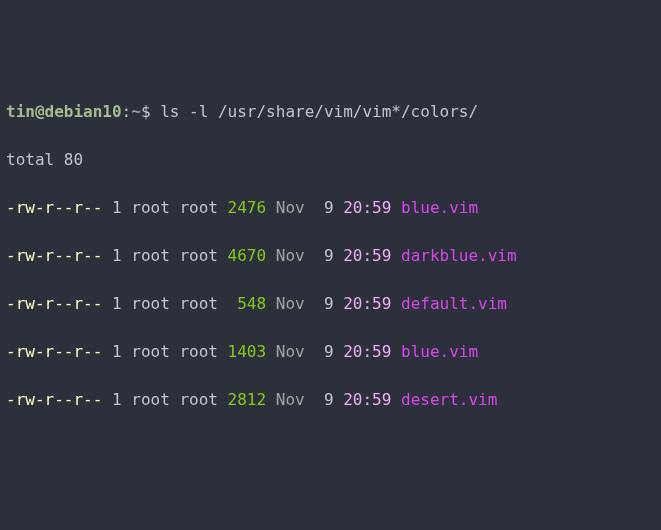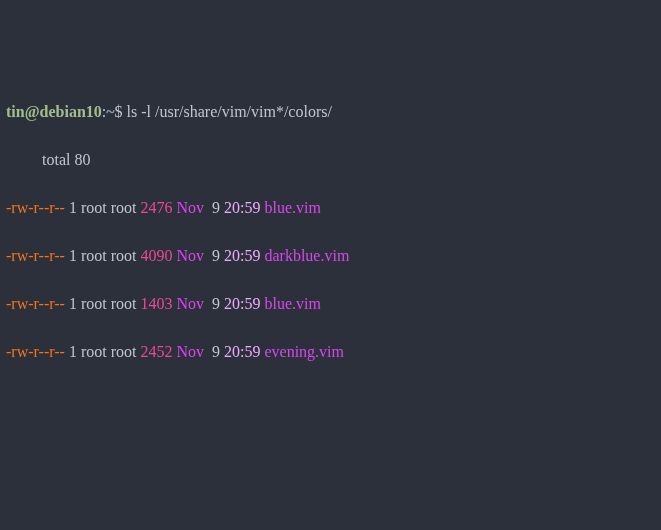--- a/index.html
+++ b/index.html
@@ -38,66 +38,65 @@
       color: #8fa1b3;
       font-weight: bold;
     }
     .prompt-dollar {
       color: #c0c5ce;
     }
     .cmd {
       color: #c0c5ce;
     }
     .perms {
-      color: #f97316;
+      color: #fef9c3;
     }
     .links {
       color: #c0c5ce;
     }
     .owner {
       color: #c0c5ce;
     }
     .group {
       color: #c0c5ce;
     }
     .size {
-      color: #ec4899;
+      color: #84cc16;
     }
     .month {
-      color: #d946ef;
+      color: #a3a3a3;
     }
     .day {
       color: #c0c5ce;
     }
     .time {
       color: #f0abfc;
     }
     .filename {
       color: #d946ef;
     }
     .total {
       color: #c0c5ce;
-      margin-left: 36px;
     }
     .row {
       display: block;
-      font-family: Liberation Serif, serif;
     }
   </style>
 </head>
 <body>
 
 
 
 <div><span class="row"><span class="prompt-user">tin</span><span class="prompt-at">@</span><span class="prompt-host">debian10</span><span class="prompt-colon">:</span><span class="prompt-path">~</span><span class="prompt-dollar">$ </span><span class="cmd">ls -l /usr/share/vim/vim*/colors/</span></span>
 <span class="row total">total 80</span>
 <div id="file-list"><span class="row"><span class="perms">-rw-r--r--</span> <span class="links">1</span> <span class="owner">root</span> <span class="group">root</span> <span class="size">2476</span> <span class="month">Nov</span> <span class="day"> 9</span> <span class="time">20:59</span> <span class="filename">blue.vim</span></span>
-<span class="row"><span class="perms">-rw-r--r--</span> <span class="links">1</span> <span class="owner">root</span> <span class="group">root</span> <span class="size">4090</span> <span class="month">Nov</span> <span class="day"> 9</span> <span class="time">20:59</span> <span class="filename">darkblue.vim</span></span>
+<span class="row"><span class="perms">-rw-r--r--</span> <span class="links">1</span> <span class="owner">root</span> <span class="group">root</span> <span class="size">4670</span> <span class="month">Nov</span> <span class="day"> 9</span> <span class="time">20:59</span> <span class="filename">darkblue.vim</span></span>
+<span class="row"><span class="perms">-rw-r--r--</span> <span class="links">1</span> <span class="owner">root</span> <span class="group">root</span> <span class="size"> 548</span> <span class="month">Nov</span> <span class="day"> 9</span> <span class="time">20:59</span> <span class="filename">default.vim</span></span>
 <span class="row"><span class="perms">-rw-r--r--</span> <span class="links">1</span> <span class="owner">root</span> <span class="group">root</span> <span class="size">1403</span> <span class="month">Nov</span> <span class="day"> 9</span> <span class="time">20:59</span> <span class="filename">blue.vim</span></span>
-<span class="row"><span class="perms">-rw-r--r--</span> <span class="links">1</span> <span class="owner">root</span> <span class="group">root</span> <span class="size">2452</span> <span class="month">Nov</span> <span class="day"> 9</span> <span class="time">20:59</span> <span class="filename">evening.vim</span></span>
+<span class="row"><span class="perms">-rw-r--r--</span> <span class="links">1</span> <span class="owner">root</span> <span class="group">root</span> <span class="size">2812</span> <span class="month">Nov</span> <span class="day"> 9</span> <span class="time">20:59</span> <span class="filename">desert.vim</span></span>
 
 
 
 
 
 
 
 
 
 

